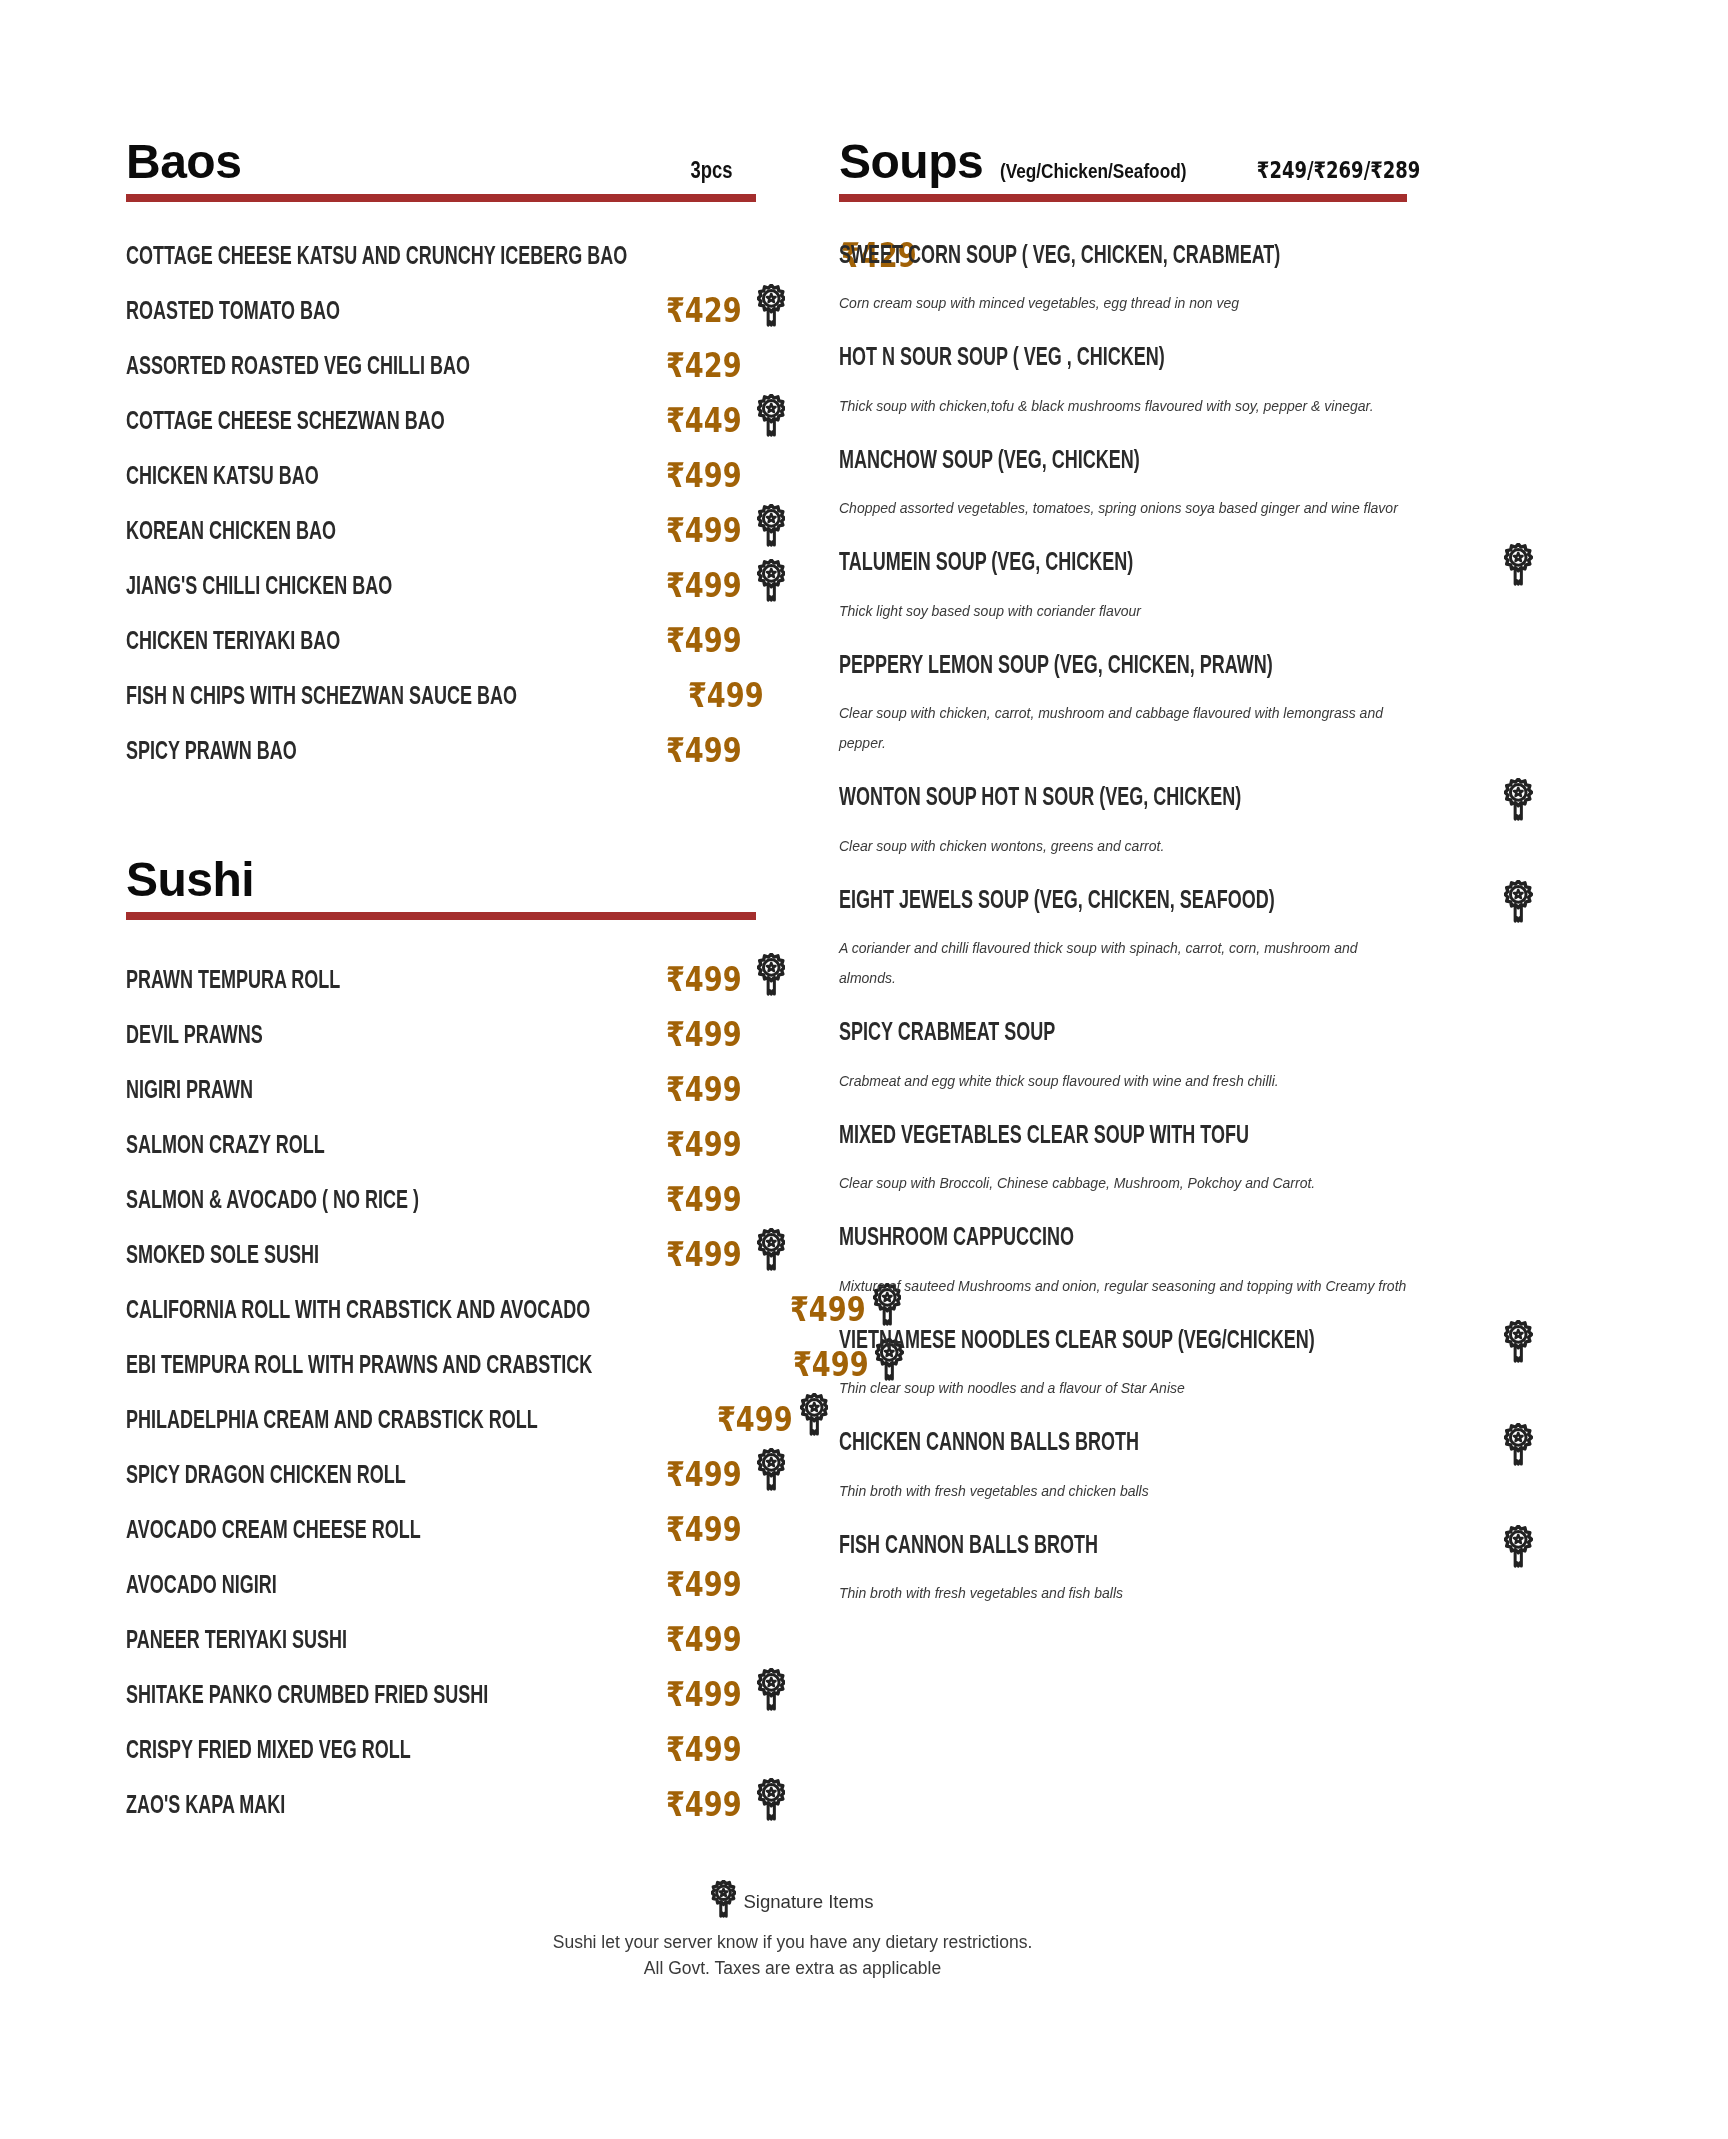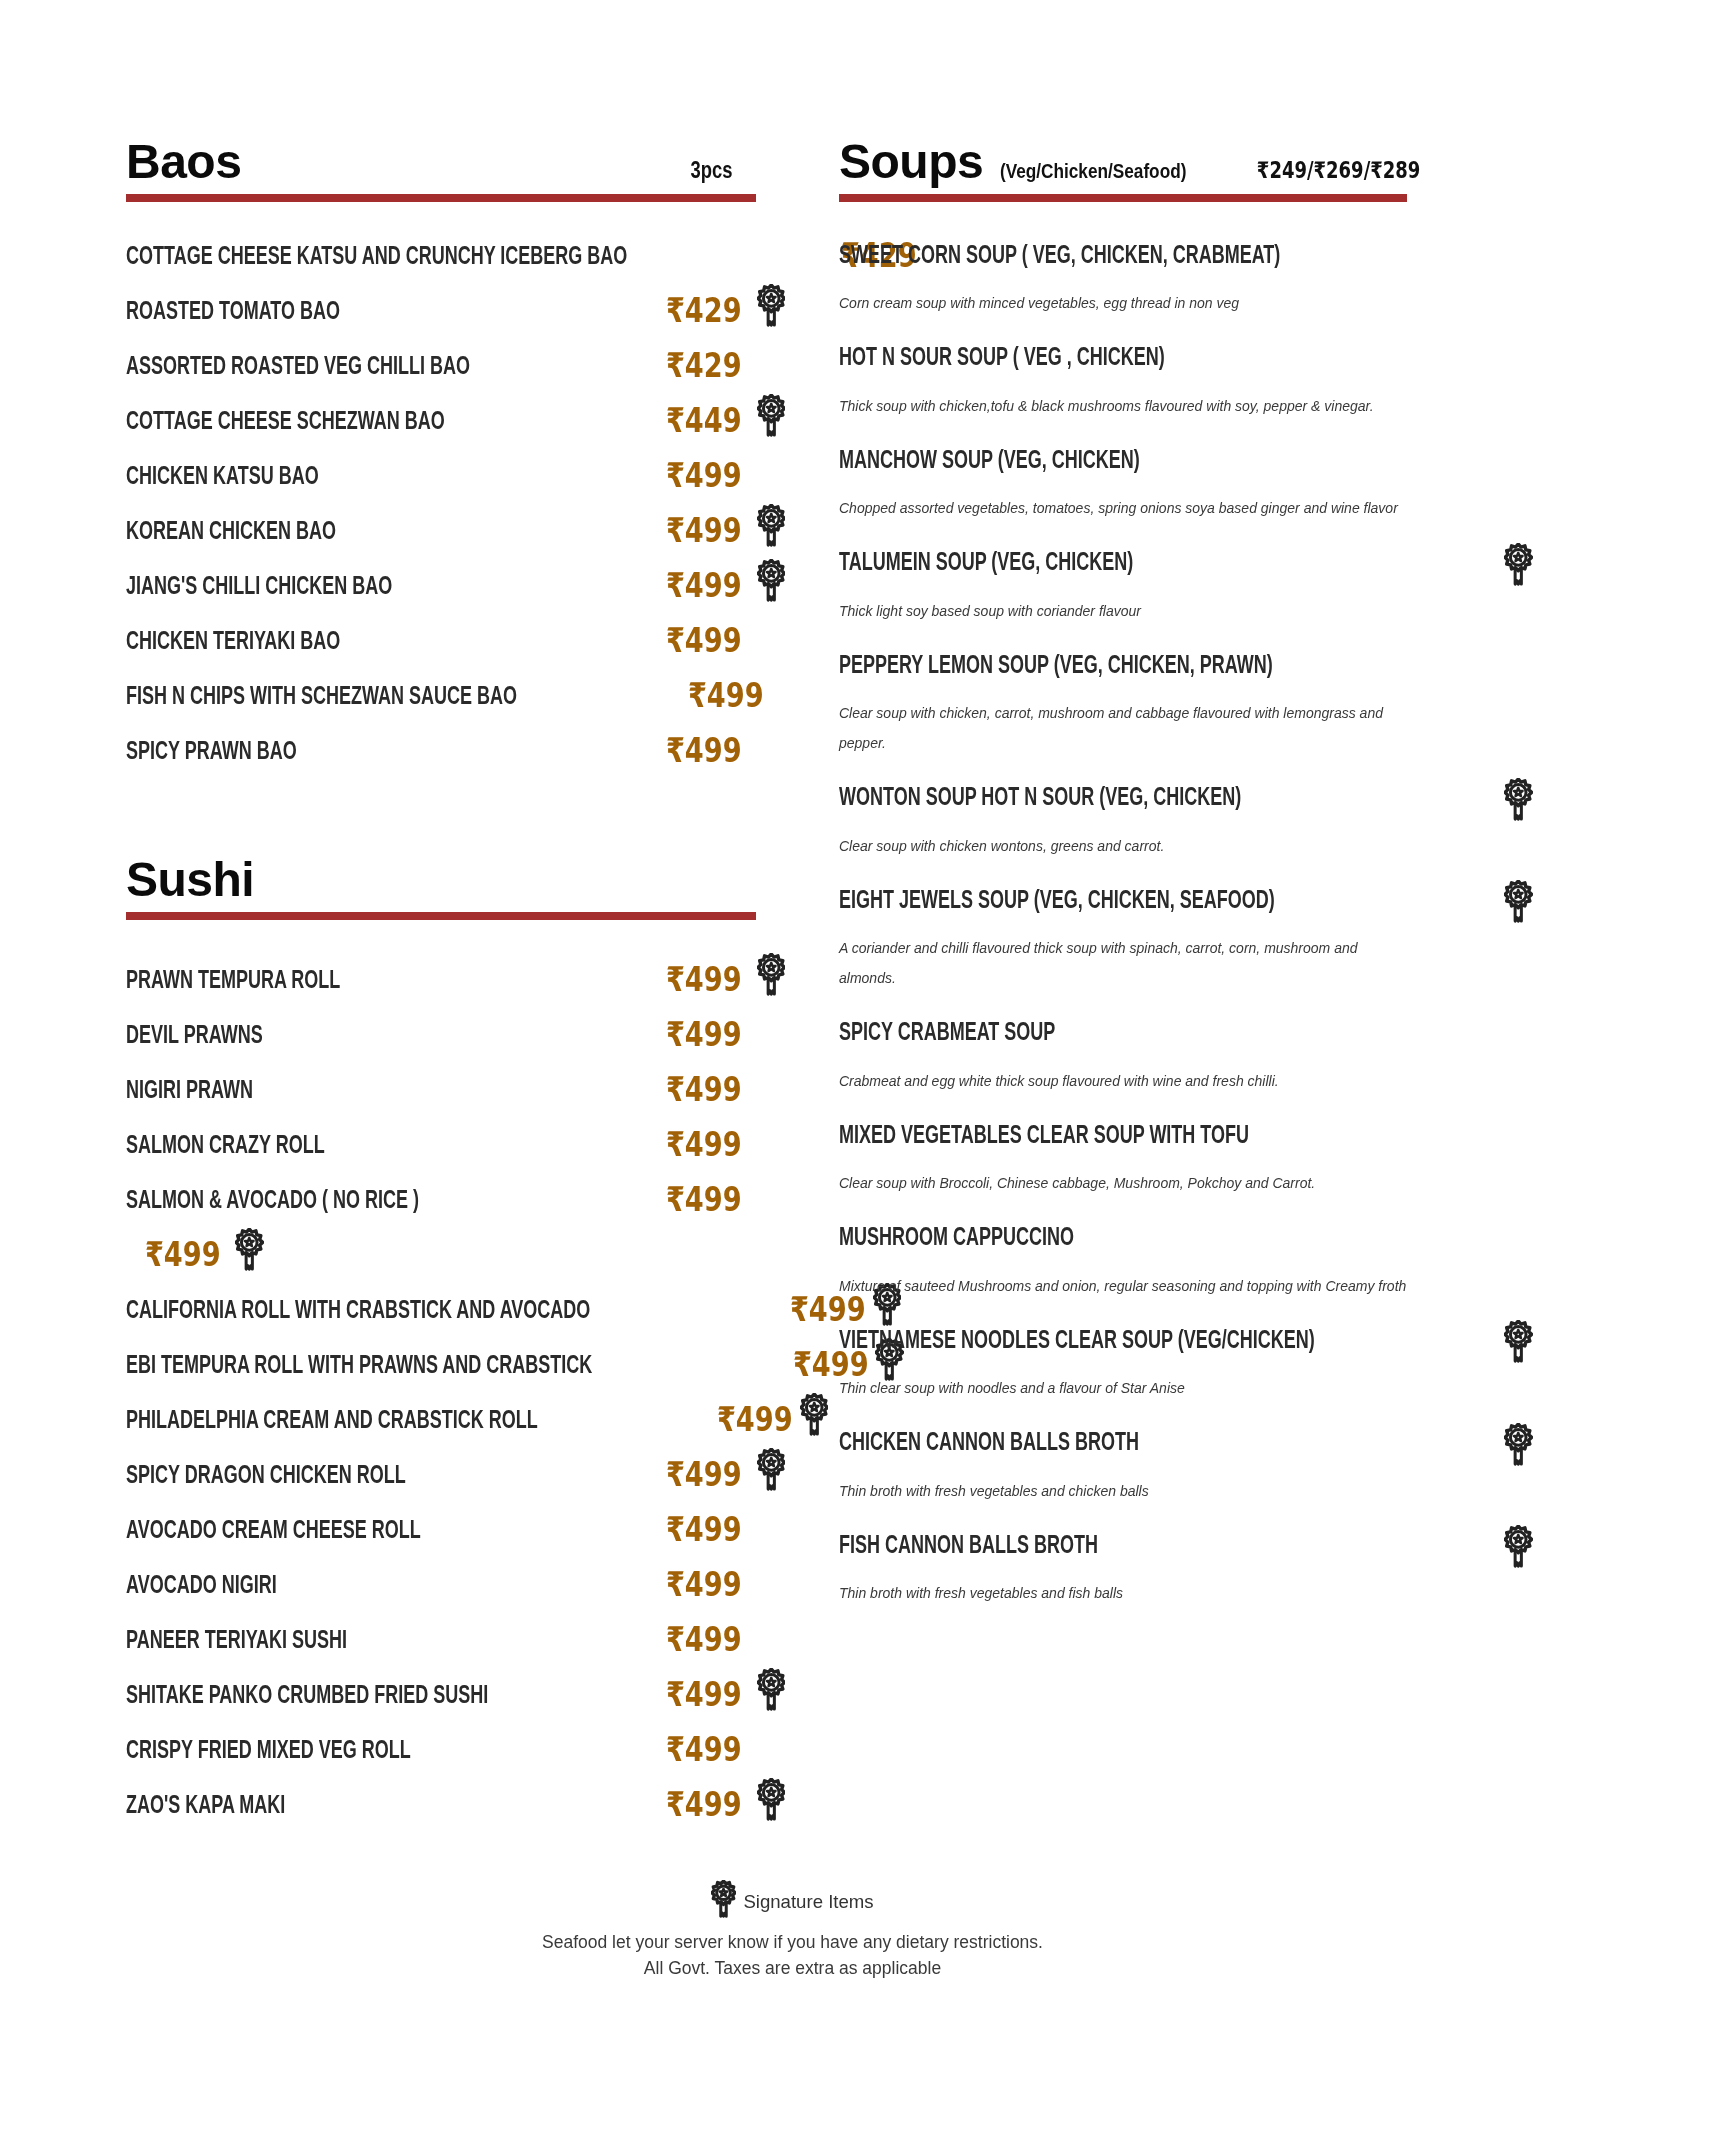--- a/index.html
+++ b/index.html
@@ -180,20 +180,21 @@
         <div class="iname"><span class="cx">SALMON CRAZY ROLL</span></div>
         <div class="iprice"><span class="cx-r">₹499</span></div>
         <div class="sig-slot"></div>
       </div>
       <div class="row">
         <div class="iname"><span class="cx">SALMON &amp; AVOCADO ( NO RICE )</span></div>
         <div class="iprice"><span class="cx-r">₹499</span></div>
         <div class="sig-slot"></div>
       </div>
       <div class="row">
+        <div class="iname"><span class="cx">SMOKED SOLE SUSHI</span></div>
         <div class="iprice"><span class="cx-r">₹499</span></div>
         <div class="sig-slot">
           <svg class="rosette" viewBox="0 0 64 96" fill="none" xmlns="http://www.w3.org/2000/svg">
     <polygon points="25,50 39,50 39,92 35.5,84 32,92 28.5,84 25,92" fill="#ffffff" stroke="#222222" stroke-width="3" stroke-linejoin="round"></polygon>
     <polygon points="32,2 38.2,8.8 47,6 49,15 58,17 55.2,25.8 62,32 55.2,38.2 58,47 49,49 47,58 38.2,55.2 32,62 25.8,55.2 17,58 15,49 6,47 8.8,38.2 2,32 8.8,25.8 6,17 15,15 17,6 25.8,8.8" fill="#ffffff" stroke="#222222" stroke-width="3.4" stroke-linejoin="round"></polygon>
     <circle cx="32" cy="32" r="17.5" fill="#ffffff" stroke="#222222" stroke-width="3"></circle>
     <polygon points="32,22 34.5,28.6 41.5,28.9 36,33.3 37.9,40.1 32,36.2 26.1,40.1 28,33.3 22.5,28.9 29.5,28.6" fill="none" stroke="#222222" stroke-width="2.6" stroke-linejoin="round"></polygon>
   </svg>
         </div>
       </div>
@@ -394,16 +395,16 @@
 <div id="footer">
   <div class="f1">
     <span id="footer-rosette"><svg class="rosette" viewBox="0 0 64 96" fill="none" xmlns="http://www.w3.org/2000/svg">
     <polygon points="25,50 39,50 39,92 35.5,84 32,92 28.5,84 25,92" fill="#ffffff" stroke="#222222" stroke-width="3" stroke-linejoin="round"></polygon>
     <polygon points="32,2 38.2,8.8 47,6 49,15 58,17 55.2,25.8 62,32 55.2,38.2 58,47 49,49 47,58 38.2,55.2 32,62 25.8,55.2 17,58 15,49 6,47 8.8,38.2 2,32 8.8,25.8 6,17 15,15 17,6 25.8,8.8" fill="#ffffff" stroke="#222222" stroke-width="3.4" stroke-linejoin="round"></polygon>
     <circle cx="32" cy="32" r="17.5" fill="#ffffff" stroke="#222222" stroke-width="3"></circle>
     <polygon points="32,22 34.5,28.6 41.5,28.9 36,33.3 37.9,40.1 32,36.2 26.1,40.1 28,33.3 22.5,28.9 29.5,28.6" fill="none" stroke="#222222" stroke-width="2.6" stroke-linejoin="round"></polygon>
   </svg></span>
     <span>Signature Items</span>
   </div>
-  <div class="f2">Seafood let your server know if you have any dietary restrictions.</div>
+  <div class="f2">Sushi let your server know if you have any dietary restrictions.</div>
   <div class="f3">All Govt. Taxes are extra as applicable</div>
 </div>
 
 
 </body></html>

